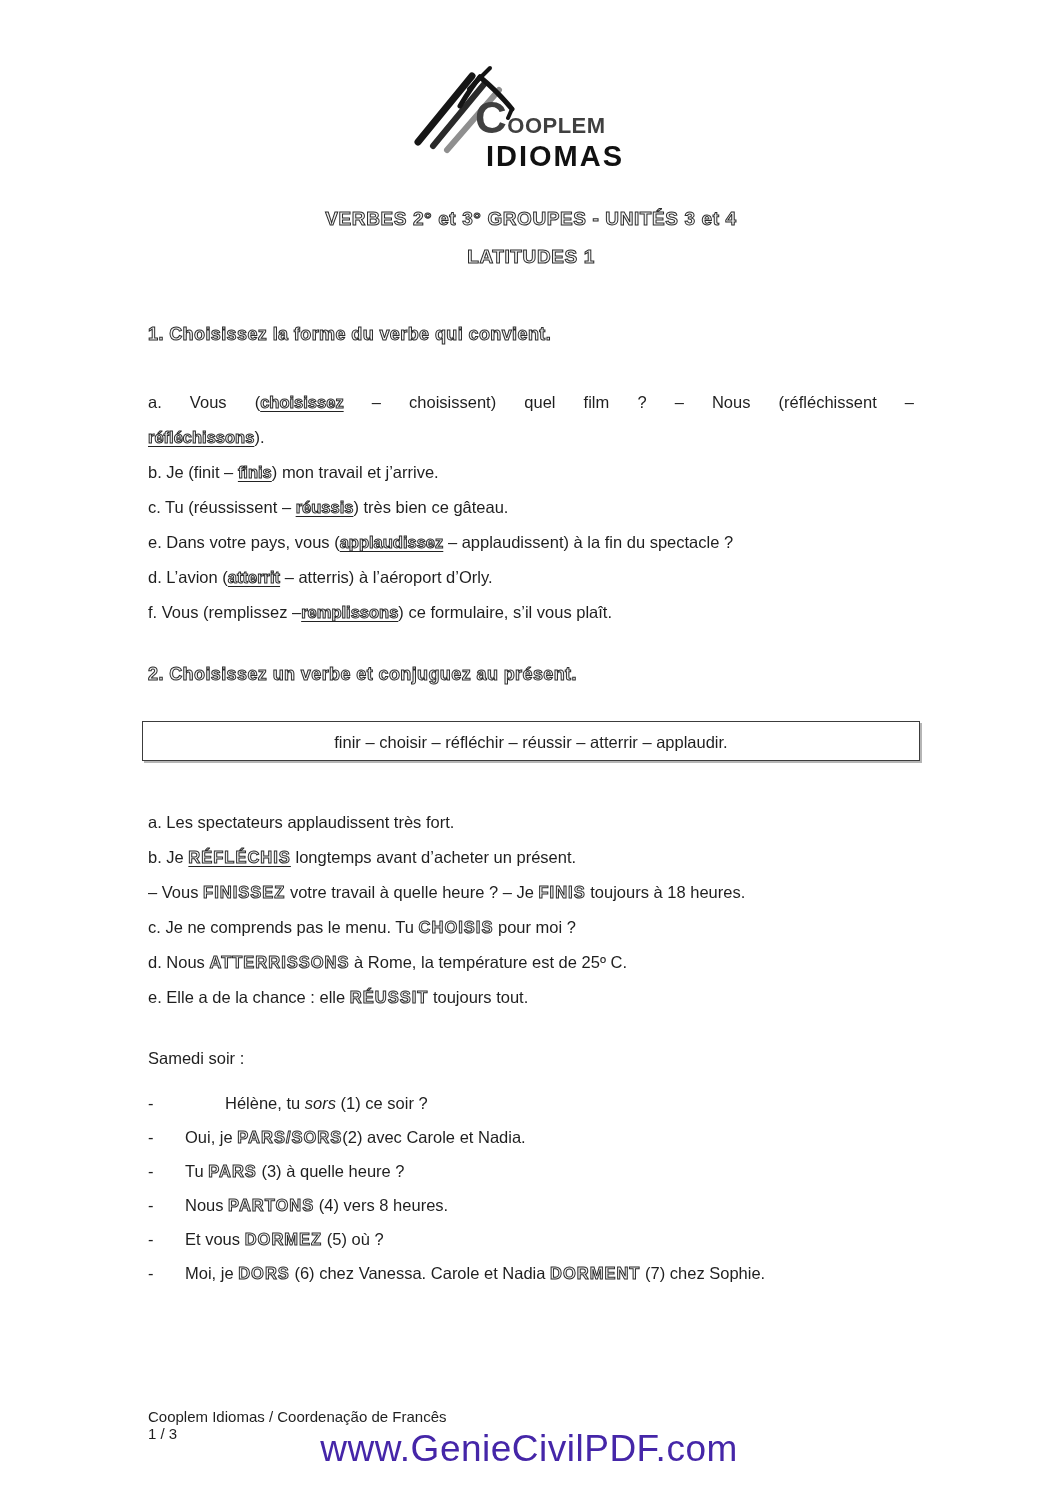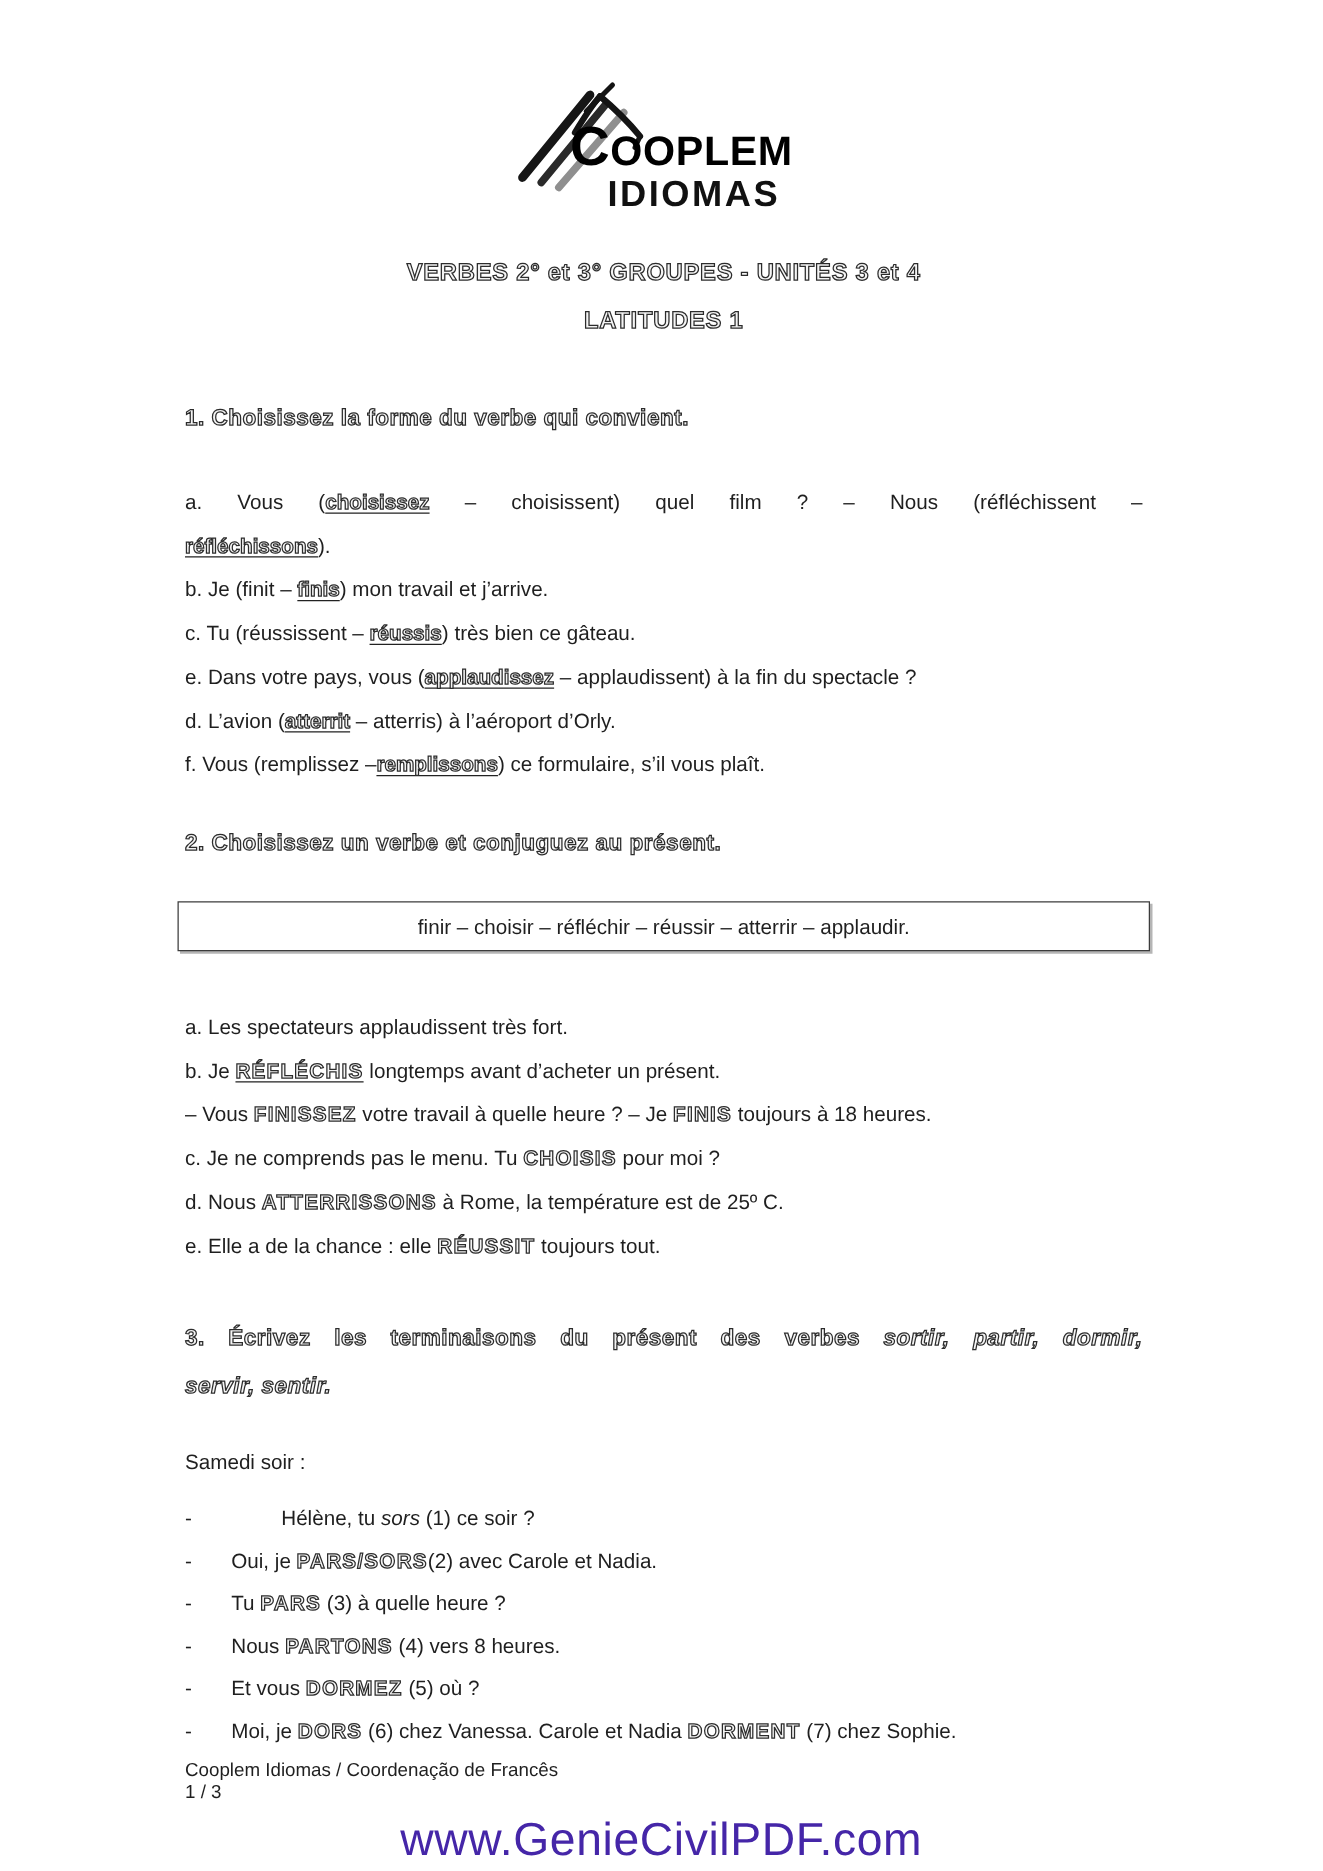--- a/index.html
+++ b/index.html
@@ -13,21 +13,21 @@
   }
   .content {
     position:absolute; left:148px; top:0; width:766px;
     font-size:16.5px;
   }
 
   
   .logo { position:relative; width:250px; height:114px; margin:62px auto 0; }
   .logo svg { position:absolute; left:0; top:0; }
   .logo-text { position:absolute; left:50px; top:34px; line-height:1; }
-  .logo-line1 { font-weight:800; font-size:33px; letter-spacing:0.5px; color:#000000; }
+  .logo-line1 { font-weight:800; font-size:22px; letter-spacing:0.5px; color:#404040;margin-left:19px; }
   .logo-line1::first-letter { font-size:44px; }
   .logo-line2 { font-weight:800; font-size:29px; letter-spacing:2px; color:#111; margin:2px 0 0 30px; }
 
   
   .hollow { font-weight:700; color:#3a3a3a; }
   @supports (-webkit-text-stroke: 1px #000) {
     .hollow { color:#f4f4f4; -webkit-text-stroke:1px #2c2c2c; }
   }
   .uline { text-decoration:underline; text-decoration-color:#222; text-underline-offset:3px; }
   .caps { letter-spacing:1px; }
@@ -64,21 +64,21 @@
   .d-dash { width:37px; flex:none; }
   .d-item.first .d-text { padding-left:40px; }
 
   
   .footer-row {
     position:absolute; left:148px; width:766px; top:1408px;
     font-size:15px; display:flex; justify-content:flex-start;flex-direction:column;
   }
   .watermark {
     position:absolute; left:0; width:1058px; top:1428px;
-    text-align:center; font-size:37px; letter-spacing:0.5px;margin-top:23px;
+    text-align:center; font-size:37px; letter-spacing:0.5px;
   }
 </style>
 </head>
 <body>
 
 <div class="content">
 
   <div class="logo">
     <svg width="250" height="114" viewBox="0 0 250 114">
       <path d="M12,80 L66,14" stroke="#161616" stroke-width="7" stroke-linecap="round" fill="none"></path>
@@ -116,24 +116,20 @@
 
   <div class="ex-block" style="margin-top:44px;">
     <div class="ex-line"><span>a. Les spectateurs applaudissent très fort.</span></div>
     <div class="ex-line"><span>b.  Je </span><span class="hollow caps uline">RÉFLÉCHIS</span><span> longtemps avant d’acheter un présent.</span></div>
     <div class="ex-line"><span>– Vous </span><span class="hollow caps">FINISSEZ</span><span> votre travail à quelle heure ? – Je </span><span class="hollow caps">FINIS</span><span> toujours à 18  heures.</span></div>
     <div class="ex-line"><span>c. Je ne comprends pas le menu. Tu </span><span class="hollow caps">CHOISIS</span><span> pour moi ?</span></div>
     <div class="ex-line"><span>d. Nous </span><span class="hollow caps">ATTERRISSONS</span><span> à Rome, la température est de 25º C.</span></div>
     <div class="ex-line"><span>e. Elle a de la chance : elle </span><span class="hollow caps">RÉUSSIT</span><span> toujours tout.</span></div>
   </div>
 
-  <div class="heading h3">
-    <div class="fjust"><span class="hollow">3. Écrivez les terminaisons du présent des verbes </span><span class="hollow it">sortir, partir, dormir,</span></div>
-    <div><span class="hollow it">servir, sentir.</span></div>
-  </div>
 
   <div class="samedi">Samedi soir :</div>
 
   <div class="dialogue">
     <div class="d-item first">
         <span class="d-dash">-</span>
         <span class="d-text"><span>Hélène, tu </span><span class="it">sors</span><span> (1) ce soir ?</span></span>
       </div>
     <div class="d-item">
         <span class="d-dash">-</span>

